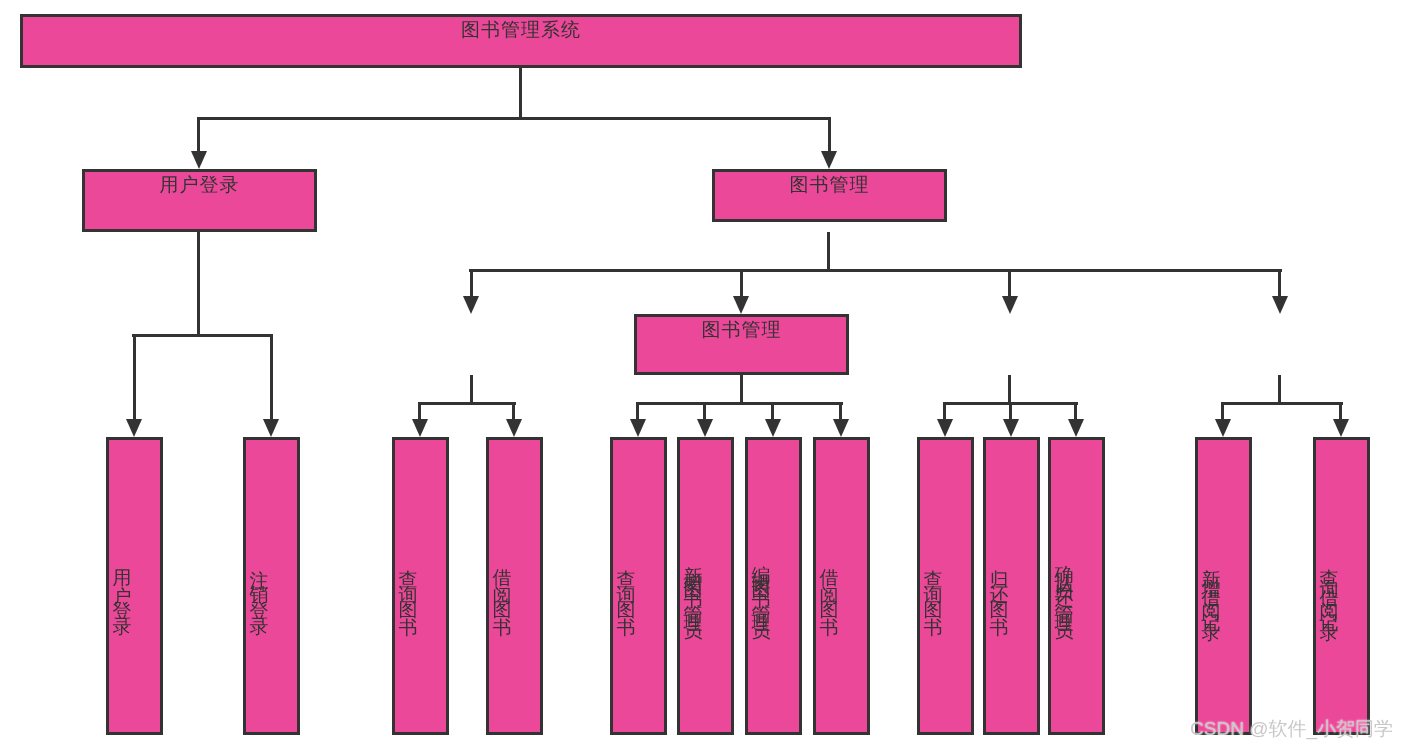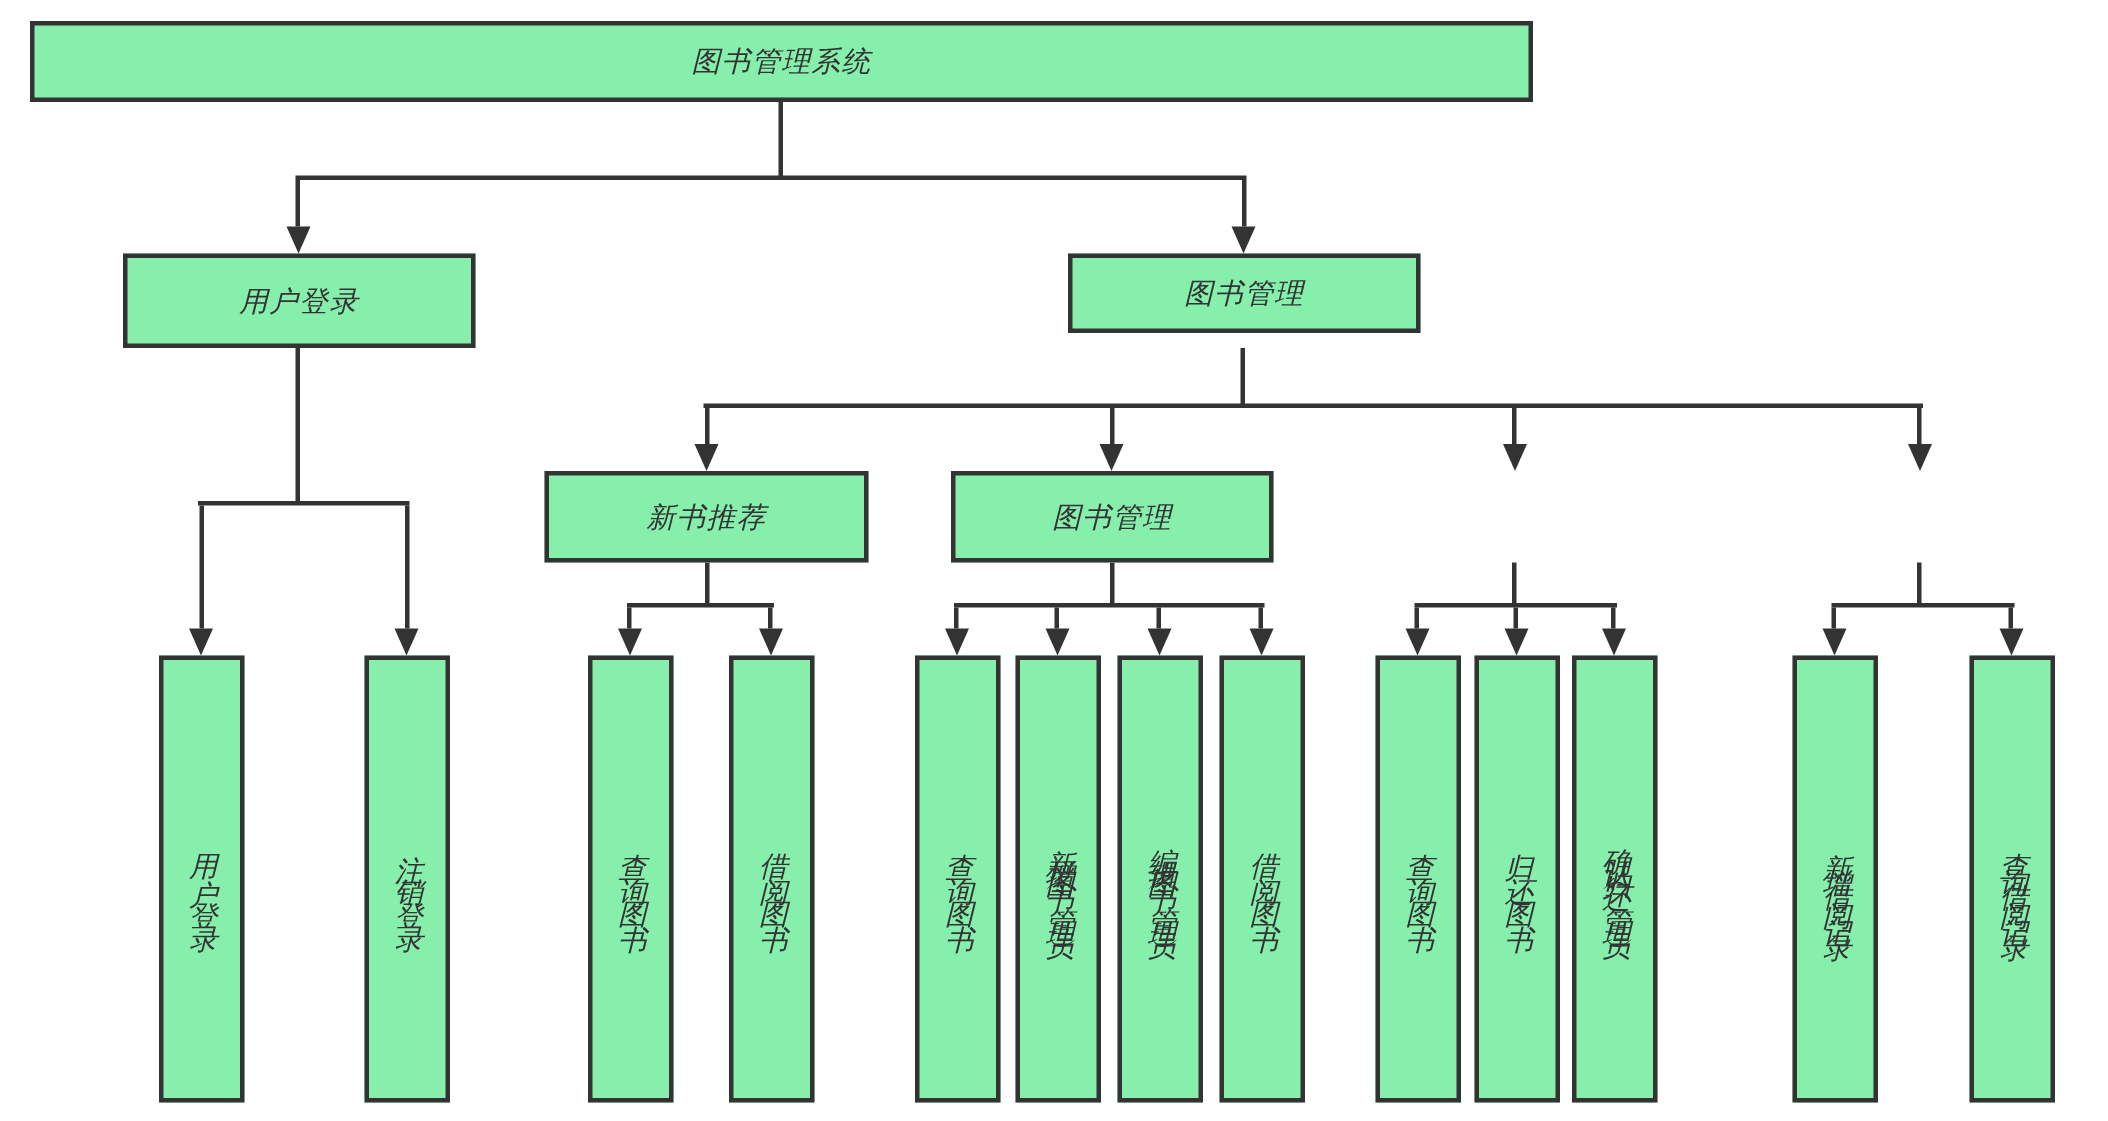--- a/index.html
+++ b/index.html
@@ -13,30 +13,29 @@
     width: 1405px;
     height: 747px;
     background: #ffffff;
     overflow: hidden;
     color: #333333;
   }
   
   .node {
     position: absolute;
     box-sizing: border-box;
-    background: #86efac;
+    background: #ec4899;
     border: 3px solid #333333;
     display: flex;
-    align-items: center;
+    align-items: flex-start;
     justify-content: center;
     font-size: 19px;
     letter-spacing: 1px;
     color: #333333;
     z-index: 2;
-    font-style: italic;
   }
   .leaf {
     writing-mode: vertical-lr;
     text-orientation: mixed;
   }
   .leaf span {
     writing-mode: vertical-lr;
     text-orientation: mixed;
     white-space: nowrap;
   }
@@ -126,23 +125,20 @@
   <div class="hline" style="left:469px; top:269px; width:813px;"></div>
   <div class="vline" style="left:470px; top:272px; height:24px;"></div>
   <div class="arrow" style="left:463px; top:296px;"></div>
   <div class="vline" style="left:740px; top:272px; height:24px;"></div>
   <div class="arrow" style="left:733px; top:296px;"></div>
   <div class="vline" style="left:1008px; top:272px; height:24px;"></div>
   <div class="arrow" style="left:1002px; top:296px;"></div>
   <div class="vline" style="left:1278px; top:272px; height:24px;"></div>
   <div class="arrow" style="left:1272px; top:296px;"></div>
 
-  <div class="node" id="n-nbr">
-    <span>新书推荐</span>
-  </div>
   <div class="node" id="n-bb">
     <span>图书管理</span>
   </div>
 
   <div class="vline" style="left:470px; top:375px; height:29px;"></div>
   <div class="hline" style="left:418px; top:402px; width:98px;"></div>
   <div class="vline" style="left:418px; top:405px; height:14px;"></div>
   <div class="arrow" style="left:412px; top:419px;"></div>
   <div class="vline" style="left:512px; top:405px; height:14px;"></div>
   <div class="arrow" style="left:506px; top:419px;"></div>
@@ -207,14 +203,15 @@
   <div class="node leaf vt-9" id="l11">
     <span>确认归还（管理员）</span>
   </div>
   <div class="node leaf vt-6" id="l12">
     <span>新增借阅记录</span>
   </div>
   <div class="node leaf vt-6" id="l13">
     <span>查询借阅记录</span>
   </div>
 
+  <div id="watermark">CSDN @软件_小贺同学</div>
 
 </div>
 
 </body></html>

